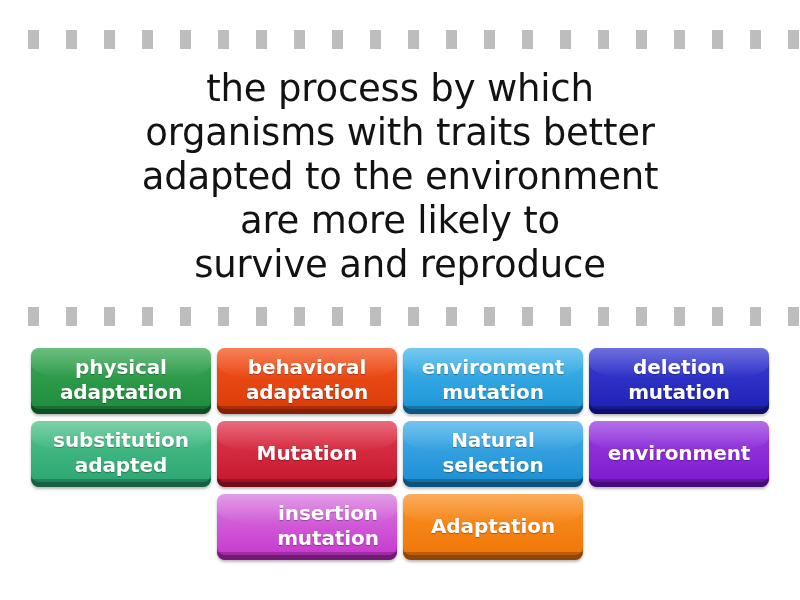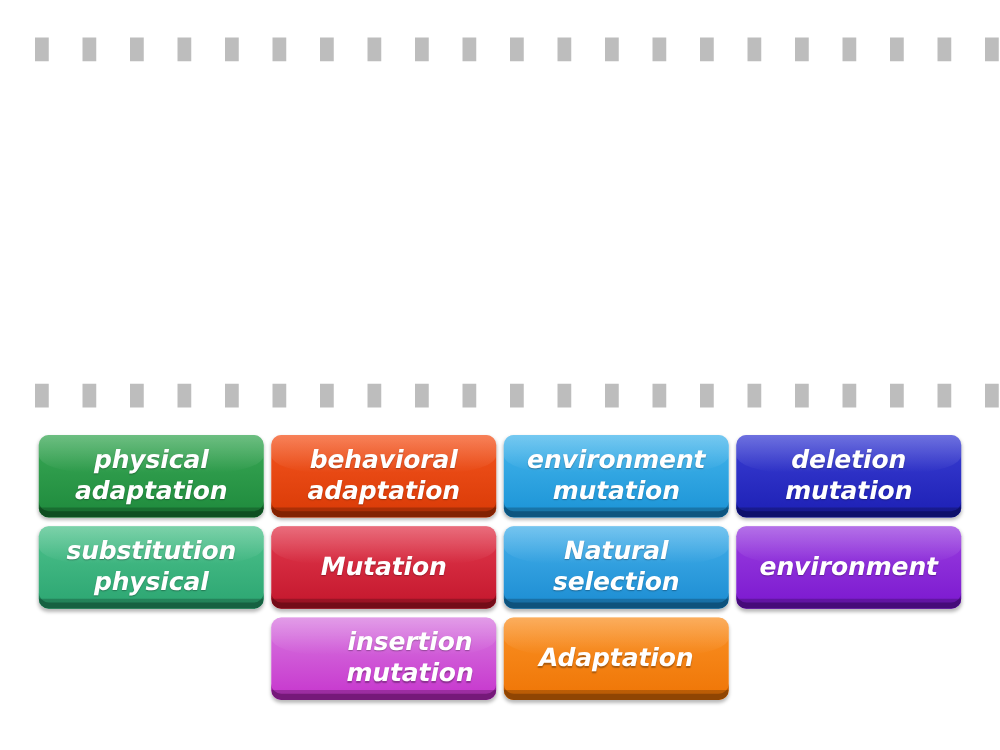--- a/index.html
+++ b/index.html
@@ -82,21 +82,20 @@
     position: relative;
     border-radius: 8px;
     display: flex;
     align-items: center;
     justify-content: center;
     text-align: center;
     padding: 2px 6px 4px;
     cursor: pointer;
     user-select: none;
     overflow: hidden;
-    font-style: italic;
   }
 
   
   .tile::before {
     content: "";
     position: absolute;
     left: 0; right: 0; top: 0;
     height: 46%;
     background: linear-gradient(to bottom, rgba(255,255,255,0.26), rgba(255,255,255,0));
     border-radius: 8px 8px 40px 40px / 8px 8px 14px 14px;
@@ -155,20 +154,27 @@
       <span class="dash" style="left: 522px; width: 11px; height: 19px; background: rgb(189, 189, 189);"></span>
       <span class="dash" style="left: 560px; width: 11px; height: 19px; background: rgb(189, 189, 189);"></span>
       <span class="dash" style="left: 598px; width: 11px; height: 19px; background: rgb(189, 189, 189);"></span>
       <span class="dash" style="left: 636px; width: 11px; height: 19px; background: rgb(189, 189, 189);"></span>
       <span class="dash" style="left: 674px; width: 11px; height: 19px; background: rgb(189, 189, 189);"></span>
       <span class="dash" style="left: 712px; width: 11px; height: 19px; background: rgb(189, 189, 189);"></span>
       <span class="dash" style="left: 750px; width: 11px; height: 19px; background: rgb(189, 189, 189);"></span>
       <span class="dash" style="left: 788px; width: 11px; height: 19px; background: rgb(189, 189, 189);"></span>
     </div>
 
+  <div class="prompt">
+    <div class="prompt-text">the process by which
+organisms with traits better
+adapted to the environment
+are more likely to
+survive and reproduce</div>
+  </div>
 
   <div class="dash-rail" id="rail-mid">
       <span class="dash" style="left: 28px; width: 11px; height: 19px; background: rgb(189, 189, 189);"></span>
       <span class="dash" style="left: 66px; width: 11px; height: 19px; background: rgb(189, 189, 189);"></span>
       <span class="dash" style="left: 104px; width: 11px; height: 19px; background: rgb(189, 189, 189);"></span>
       <span class="dash" style="left: 142px; width: 11px; height: 19px; background: rgb(189, 189, 189);"></span>
       <span class="dash" style="left: 180px; width: 11px; height: 19px; background: rgb(189, 189, 189);"></span>
       <span class="dash" style="left: 218px; width: 11px; height: 19px; background: rgb(189, 189, 189);"></span>
       <span class="dash" style="left: 256px; width: 11px; height: 19px; background: rgb(189, 189, 189);"></span>
       <span class="dash" style="left: 294px; width: 11px; height: 19px; background: rgb(189, 189, 189);"></span>
@@ -199,21 +205,21 @@
       <div class="tile" style="background: linear-gradient(rgb(69, 182, 236) 0%, rgb(27, 147, 214) 100%); box-shadow: rgb(19, 110, 163) 0px -5px 0px inset, rgba(0, 0, 0, 0.28) 0px 2px 3px;">
         <span class="tile-label">environment
 mutation</span>
       </div>
       <div class="tile" style="background: linear-gradient(rgb(59, 63, 212) 0%, rgb(28, 31, 180) 100%); box-shadow: rgb(19, 21, 138) 0px -5px 0px inset, rgba(0, 0, 0, 0.28) 0px 2px 3px;">
         <span class="tile-label">deletion
 mutation</span>
       </div>
       <div class="tile" style="background: linear-gradient(rgb(78, 194, 140) 0%, rgb(43, 165, 113) 100%); box-shadow: rgb(29, 125, 84) 0px -5px 0px inset, rgba(0, 0, 0, 0.28) 0px 2px 3px;">
         <span class="tile-label">substitution
-physical</span>
+adapted</span>
       </div>
       <div class="tile" style="background: linear-gradient(rgb(226, 58, 78) 0%, rgb(195, 22, 44) 100%); box-shadow: rgb(148, 16, 31) 0px -5px 0px inset, rgba(0, 0, 0, 0.28) 0px 2px 3px;">
         <span class="tile-label">Mutation</span>
       </div>
       <div class="tile" style="background: linear-gradient(rgb(69, 176, 234) 0%, rgb(27, 140, 210) 100%); box-shadow: rgb(19, 106, 159) 0px -5px 0px inset, rgba(0, 0, 0, 0.28) 0px 2px 3px;">
         <span class="tile-label">Natural
 selection</span>
       </div>
       <div class="tile" style="background: linear-gradient(rgb(154, 63, 224) 0%, rgb(123, 24, 207) 100%); box-shadow: rgb(90, 16, 155) 0px -5px 0px inset, rgba(0, 0, 0, 0.28) 0px 2px 3px;">
         <span class="tile-label">environment</span>

